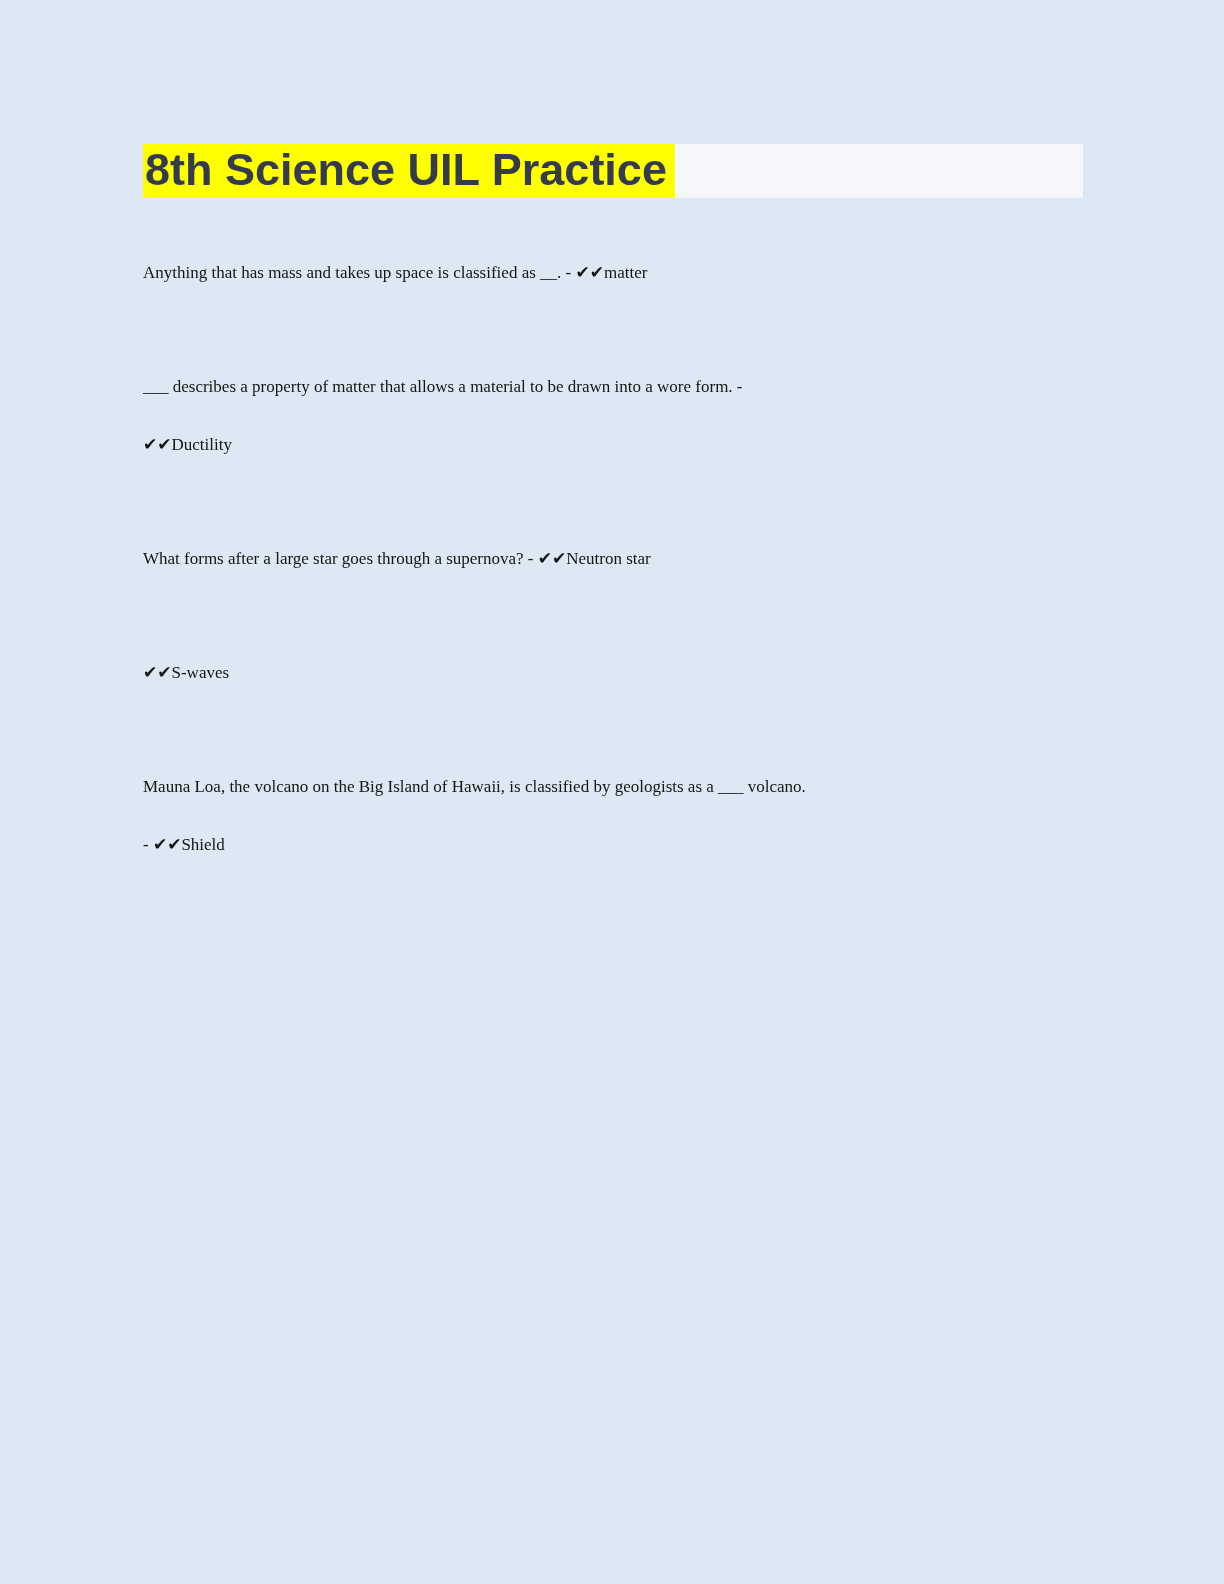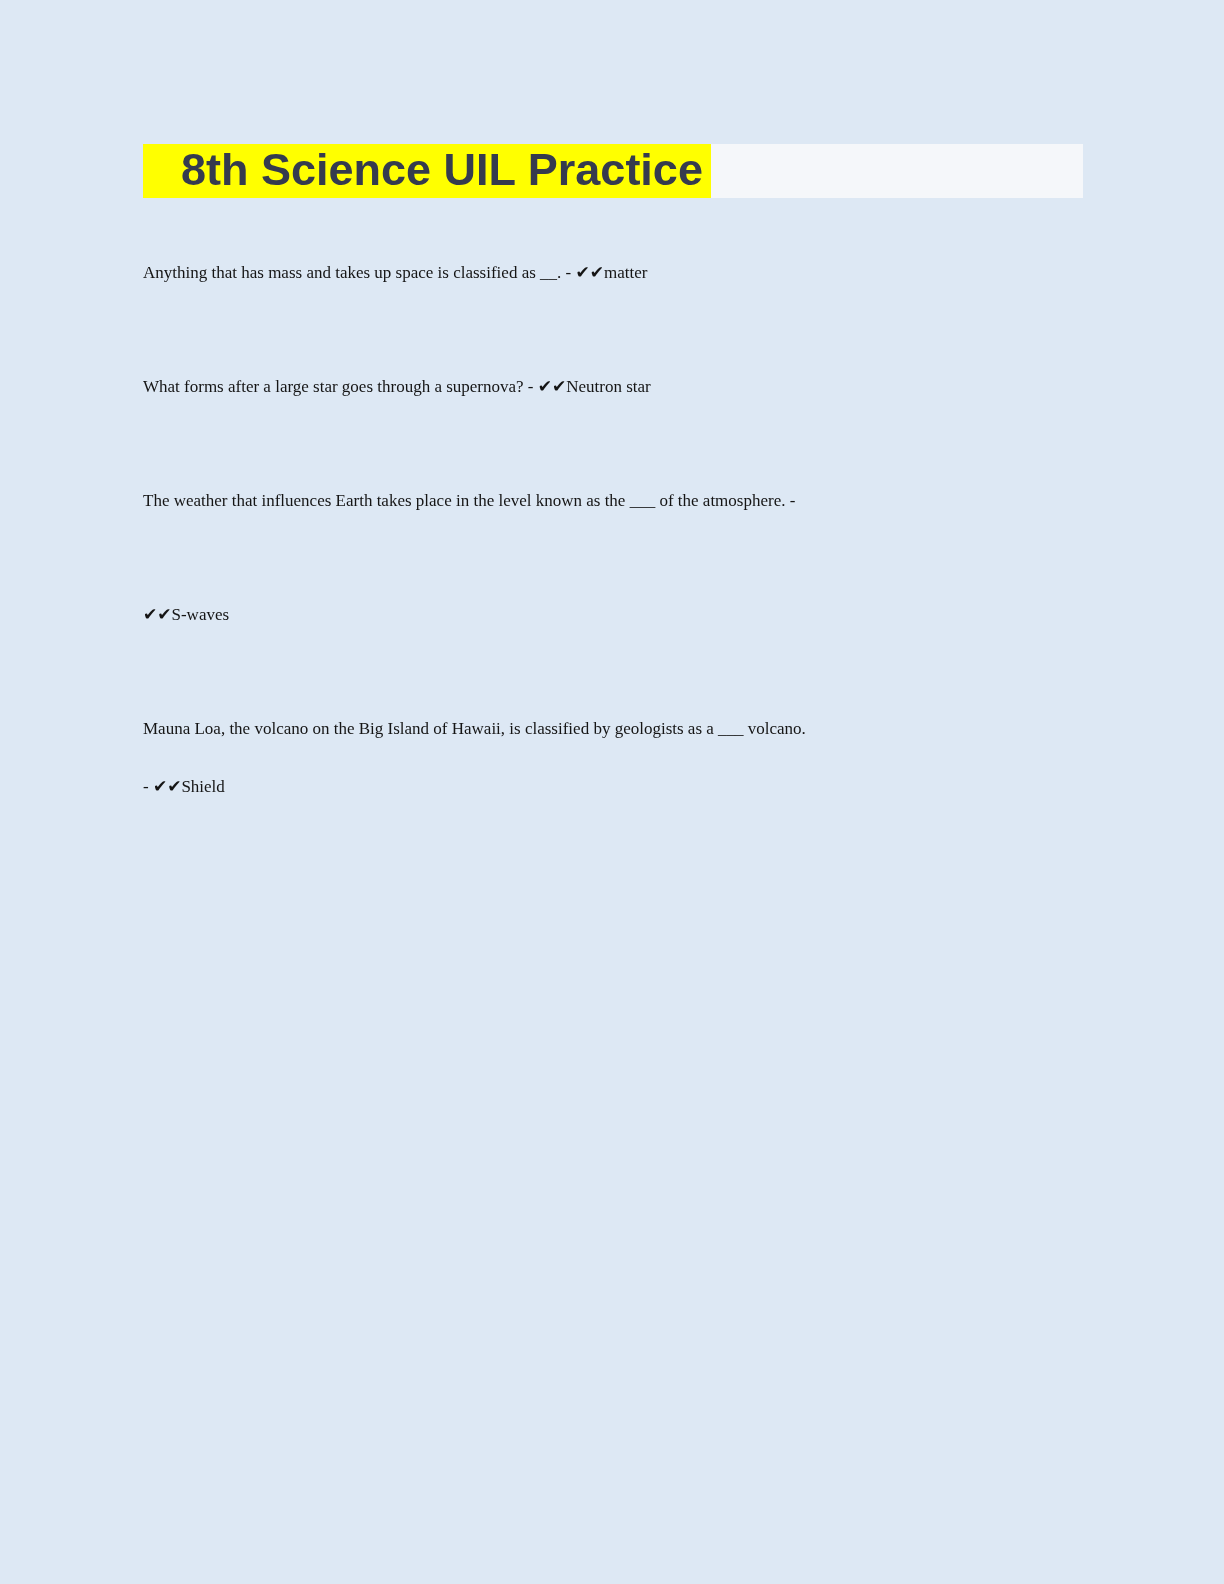--- a/index.html
+++ b/index.html
@@ -31,21 +31,20 @@
     padding: 0 8px 0 2px;
   }
   .title-text {
     font-family: "Liberation Sans", sans-serif;
     font-weight: bold;
     font-size: 45px;
     color: #353b4e;
     line-height: 1;
     white-space: nowrap;
     padding-bottom: 3px;
-    margin-left: 36px;
   }
   .qa-item {
     margin: 0 0 56px 0;
   }
   .qa-line {
     font-family: "Liberation Serif", "DejaVu Serif", serif;
     font-size: 17px;
     color: #151515;
     line-height: 58px;
     white-space: nowrap;
@@ -59,31 +58,34 @@
   <div class="title-bar">
     <span class="title-highlight">
       <span class="title-text">8th Science UIL Practice</span>
     </span>
   </div>
 
   <div class="qa-item">
     <div class="qa-line">Anything that has mass and takes up space is classified as __. - ✔✔matter</div>
   </div>
 
+  <div class="qa-item">
+    <div class="qa-line">___ describes a property of matter that allows a material to be drawn into a wore form. -</div>
+    <div class="qa-line">✔✔Ductility</div>
+  </div>
 
   <div class="qa-item">
   </div>
 
   <div class="qa-item">
     <div class="qa-line">What forms after a large star goes through a supernova? - ✔✔Neutron star</div>
   </div>
 
 
   <div class="qa-item">
-    <div class="qa-line">The weather that influences Earth takes place in the level known as the ___ of the atmosphere. -</div>
   </div>
 
   <div class="qa-item">
     <div class="qa-line">✔✔S-waves</div>
   </div>
 
   <div class="qa-item">
     <div class="qa-line">Mauna Loa, the volcano on the Big Island of Hawaii, is classified by geologists as a ___ volcano.</div>
     <div class="qa-line">- ✔✔Shield</div>
   </div>

